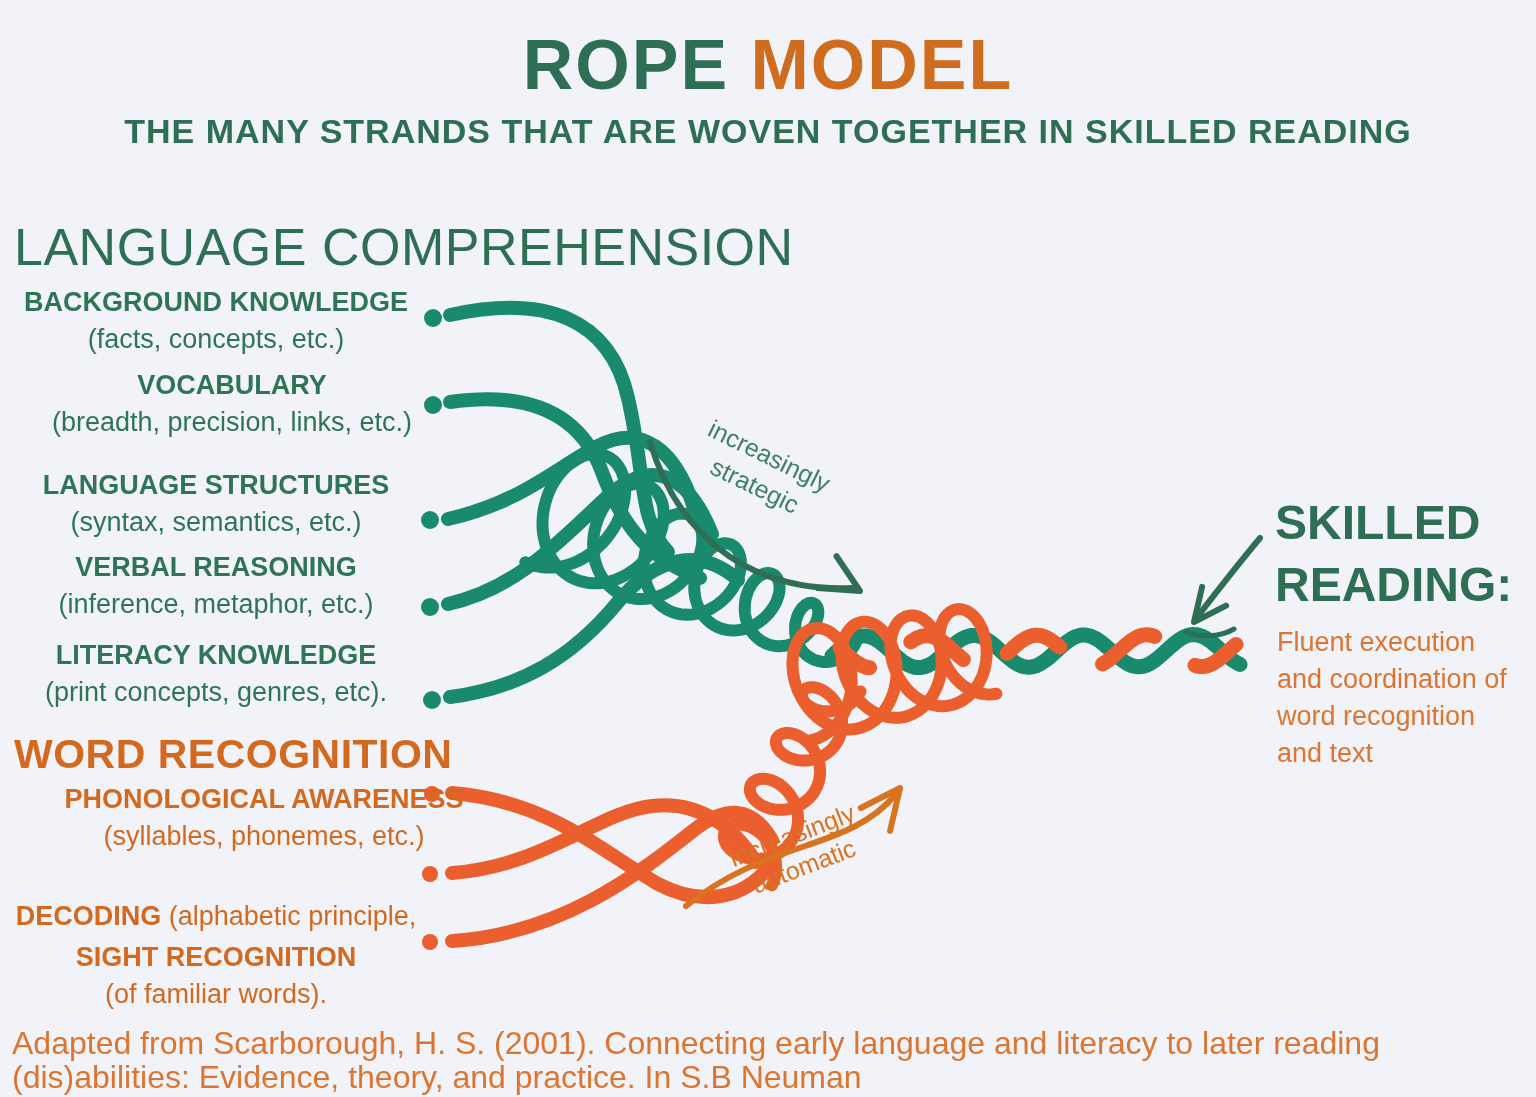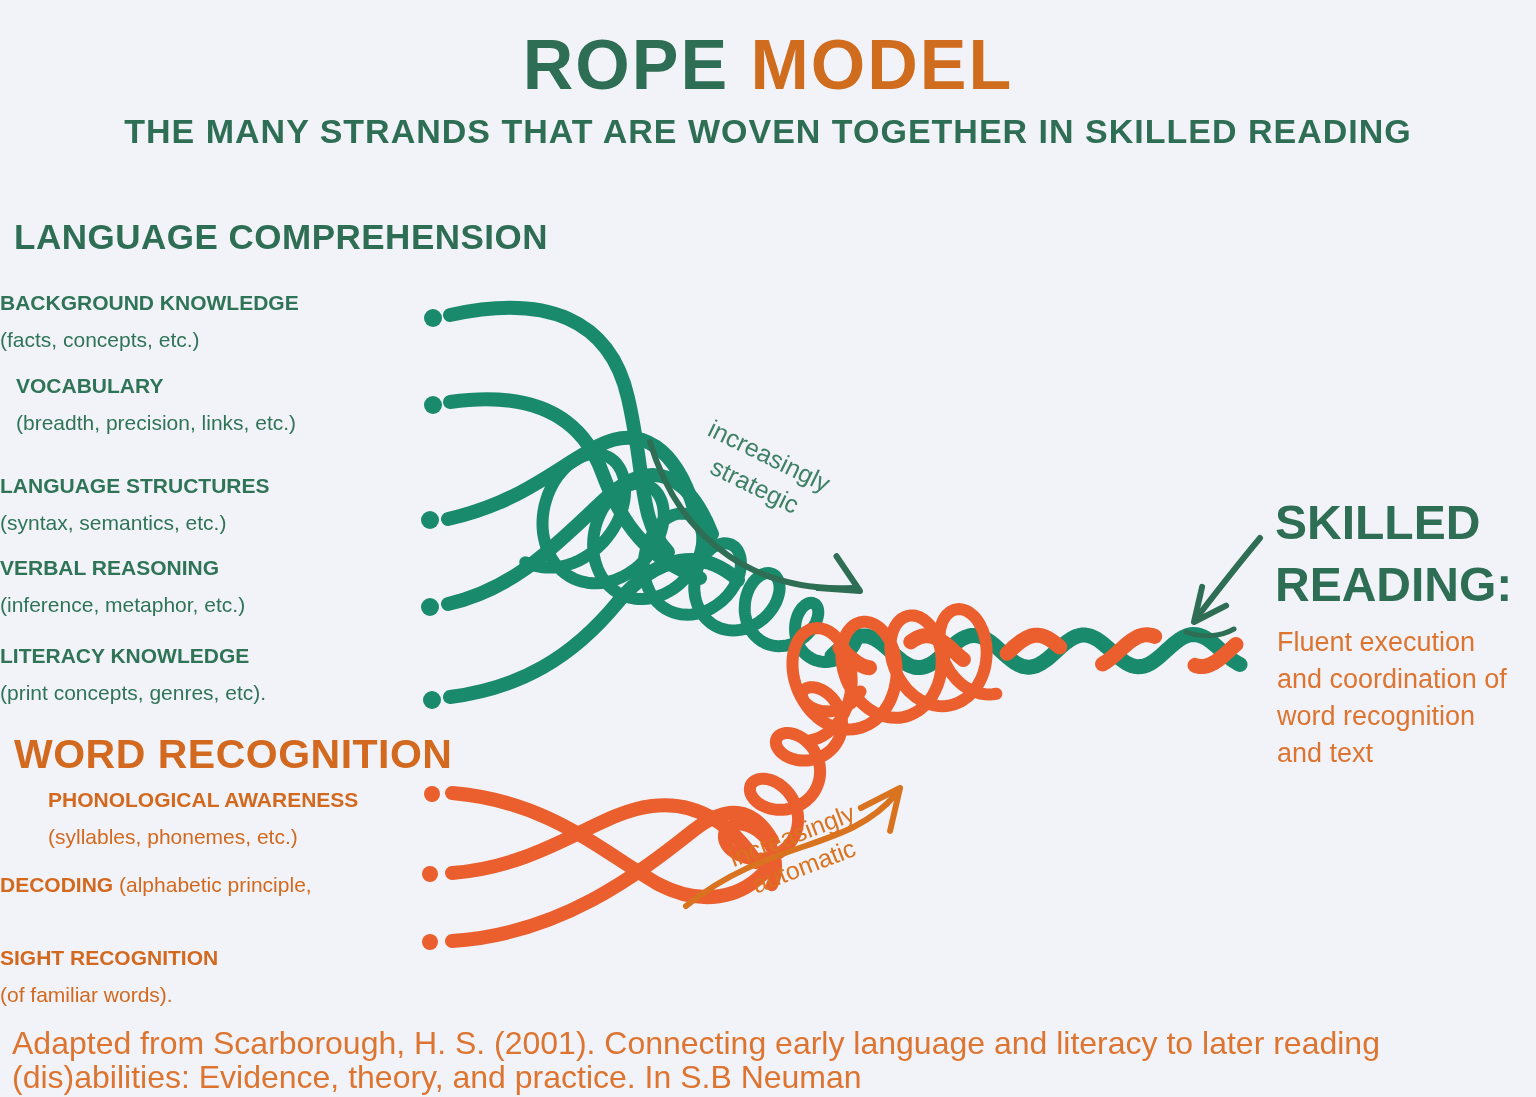--- a/index.html
+++ b/index.html
@@ -11,30 +11,30 @@
   svg.rope{position:absolute;left:0;top:0;z-index:1;}
   .txt{position:absolute;z-index:2;}
 
   .title-line{left:0;top:22px;width:100%;text-align:center;font-weight:bold;
     font-size:70px;letter-spacing:2px;line-height:1;margin-top:8px;}
   .title-line .w1{color:var(--green-dark);}
   .title-line .w2{color:var(--orange-title);}
   .subtitle{left:0;top:112px;width:100%;text-align:center;font-weight:bold;
     font-size:34px;letter-spacing:1px;color:var(--green-dark);}
 
-  .lc-heading{left:14px;top:217px;font-size:35px;font-weight:bold;color:var(--green-dark);letter-spacing:0.5px;}
+  .lc-heading{left:14px;top:217px;font-size:52px;font-weight:normal;color:var(--green-dark);letter-spacing:0.5px;}
   .wr-heading{left:14px;top:731px;font-size:41px;font-weight:bold;color:var(--orange-heading);letter-spacing:0.5px;}
 
-  .item{width:432px;text-align:left;line-height:37px;font-size:21px;}
+  .item{width:432px;text-align:center;line-height:37px;font-size:27px;}
   .item .term{font-weight:bold;}
   .lc .term,.lc .detail{color:var(--green-item);}
   .wr .term,.wr .detail{color:var(--orange-heading);}
   .lc.i1{left:0;top:284px;} .lc.i2{left:16px;top:367px;} .lc.i3{left:0;top:467px;}
   .lc.i4{left:0;top:549px;} .lc.i5{left:0;top:637px;}
-  .wr.i1{left:12px;top:781px;margin-left:36px;} .wr.i2{left:0;top:866px;} .wr.i3{left:0;top:939px;}
+  .wr.i1{left:12px;top:781px;margin-left:36px;} .wr.i2{left:0;top:898px;} .wr.i3{left:0;top:939px;}
 
   .ann{position:absolute;z-index:2;text-align:center;font-size:25px;line-height:33px;}
   .ann.strategic{left:662px;top:438px;width:200px;transform:rotate(26deg);color:var(--green-ann);}
   .ann.automatic{left:692px;top:818px;width:212px;transform:rotate(-21deg);color:var(--orange-ann);}
 
   .skilled-title{left:1275px;top:492px;width:260px;font-size:48px;line-height:62px;
     font-weight:bold;color:var(--green-dark);}
   .skilled-desc{left:1277px;top:624px;width:250px;font-size:27px;line-height:37px;color:var(--orange-text);}
 
   .citation{left:12px;top:1026px;width:100%;text-align:left;font-size:32px;line-height:34px;color:var(--orange-text);}

